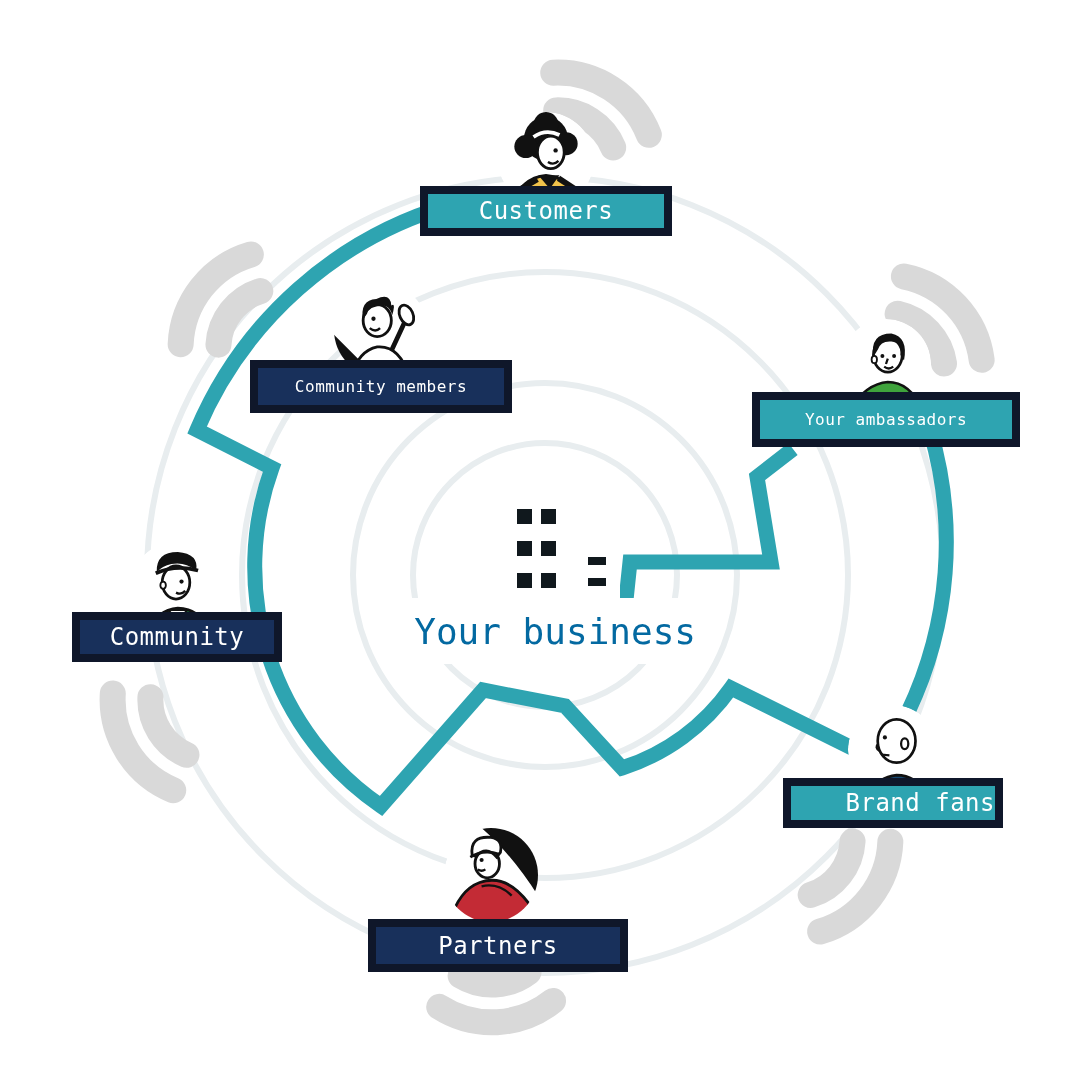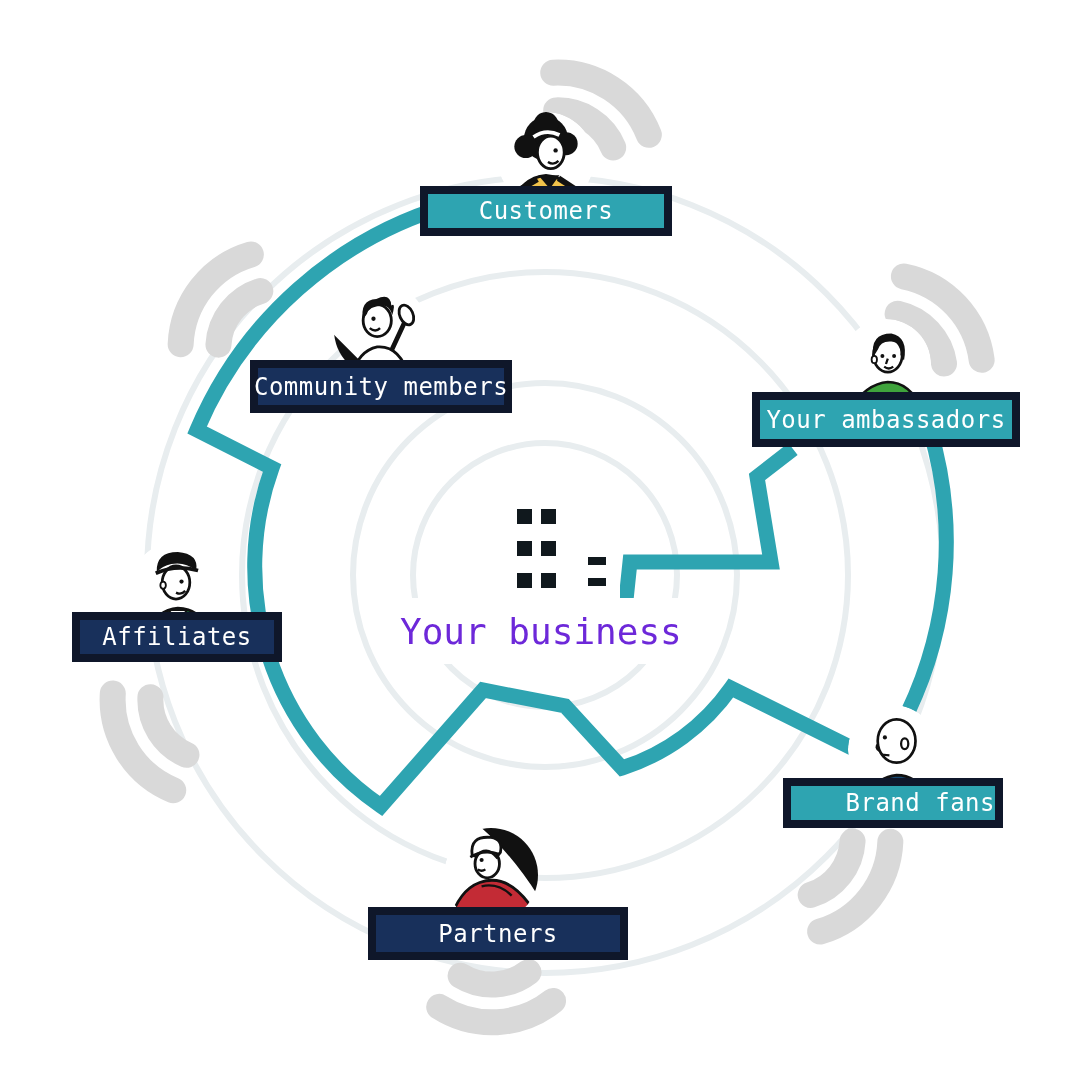--- a/index.html
+++ b/index.html
@@ -5,26 +5,26 @@
   html,body{margin:0;padding:0;background:#ffffff;}
   #stage{position:relative;width:1080px;height:1080px;background:#fff;overflow:hidden;
          font-family:"DejaVu Sans Mono","Liberation Mono",monospace;}
   #bg{position:absolute;left:0;top:0;width:1080px;height:1080px;}
   .node{position:absolute;}
   .avatar{position:absolute;}
   .avatar svg{display:block;width:100%;height:100%;}
   .badge{position:absolute;display:flex;align-items:center;justify-content:center;
          border:8px solid #0f172a;box-sizing:border-box;color:#ffffff;
          font-size:24px;letter-spacing:.5px;white-space:nowrap;}
-  .badge.small{font-size:24px;}
+  .badge.small{font-size:16px;}
   .badge.teal{background:#2EA4B1;}
   .badge.navy{background:#18305B;}
   .center-label{position:absolute;left:400px;top:598px;width:296px;height:66px;
-                background:#ffffff;color:#6d28d9;display:flex;align-items:center;
-                justify-content:flex-start;font-size:36px;white-space:nowrap;}
+                background:#ffffff;color:#0369a1;display:flex;align-items:center;
+                justify-content:flex-end;font-size:36px;white-space:nowrap;}
 </style>
 </head>
 <body>
 
 <div id="stage">
 
   <svg id="bg" viewBox="0 0 1080 1080">
     <defs>
       <clipPath id="avclip">
           <circle cx="50" cy="50" r="50"></circle>
@@ -153,21 +153,21 @@
           <ellipse cx="50" cy="44" rx="15" ry="18" fill="#fff" stroke="#111" stroke-width="3"></ellipse>
           <path d="M29,33 Q28,11 52,11 Q75,13 72,31 Q59,21 45,24 Q35,26 29,33 Z" fill="#111"></path>
           <path d="M28,34 Q50,24 74,31" fill="none" stroke="#111" stroke-width="4"></path>
           <circle cx="56" cy="43" r="2.3" fill="#111"></circle>
           <ellipse cx="36" cy="47" rx="3" ry="4" fill="#fff" stroke="#111" stroke-width="2"></ellipse>
           <path d="M50,55 q6,3 10,-2" fill="none" stroke="#111" stroke-width="2.5"></path>
         </g>
       </svg>
     </div>
     <div class="badge navy" style="left:0;top:0;width:210px;height:50px;">
-      <span>Affiliates</span>
+      <span>Community</span>
     </div>
   </div>
 
   <div class="node" style="left:783px;top:778px;">
     <div class="avatar" style="left:65px;top:-73px;width:90px;height:90px;">
       <svg viewBox="0 0 100 100">
         <g clip-path="url(#avclip)">
           <circle cx="50" cy="50" r="50" fill="#fff"></circle>
           <path d="M20,100 Q34,80 54,78 Q76,78 88,100 Z" fill="#174A73" stroke="#111" stroke-width="3"></path>
           <ellipse cx="54" cy="40" rx="21" ry="24" fill="#fff" stroke="#111" stroke-width="3"></ellipse>
@@ -191,21 +191,21 @@
           <path d="M6,100 Q16,66 38,58 Q66,48 90,80 L94,100 Z" fill="#C32B35" stroke="#111" stroke-width="3"></path>
           <path d="M40,62 Q58,58 72,72" fill="none" stroke="#111" stroke-width="2.5"></path>
           <ellipse cx="46" cy="38" rx="13" ry="15" fill="#fff" stroke="#111" stroke-width="3"></ellipse>
           <path d="M30,29 Q27,8 50,10 Q63,12 60,26 L56,31 Q45,18 34,30 Z" fill="#fff" stroke="#111" stroke-width="3"></path>
           <path d="M28,31 Q42,22 59,28" fill="none" stroke="#111" stroke-width="3"></path>
           <circle cx="40" cy="34" r="2.2" fill="#111"></circle>
           <path d="M36,44 q4,3 8,0" fill="none" stroke="#111" stroke-width="2.5"></path>
         </g>
       </svg>
     </div>
-    <div class="badge navy" style="left:0;top:0;width:260px;height:53px;">
+    <div class="badge navy" style="left:0;top:12px;width:260px;height:53px;">
       <span>Partners</span>
     </div>
   </div>
 
   <div class="center-label">
     <span>Your business</span>
   </div>
 
 </div>
 

